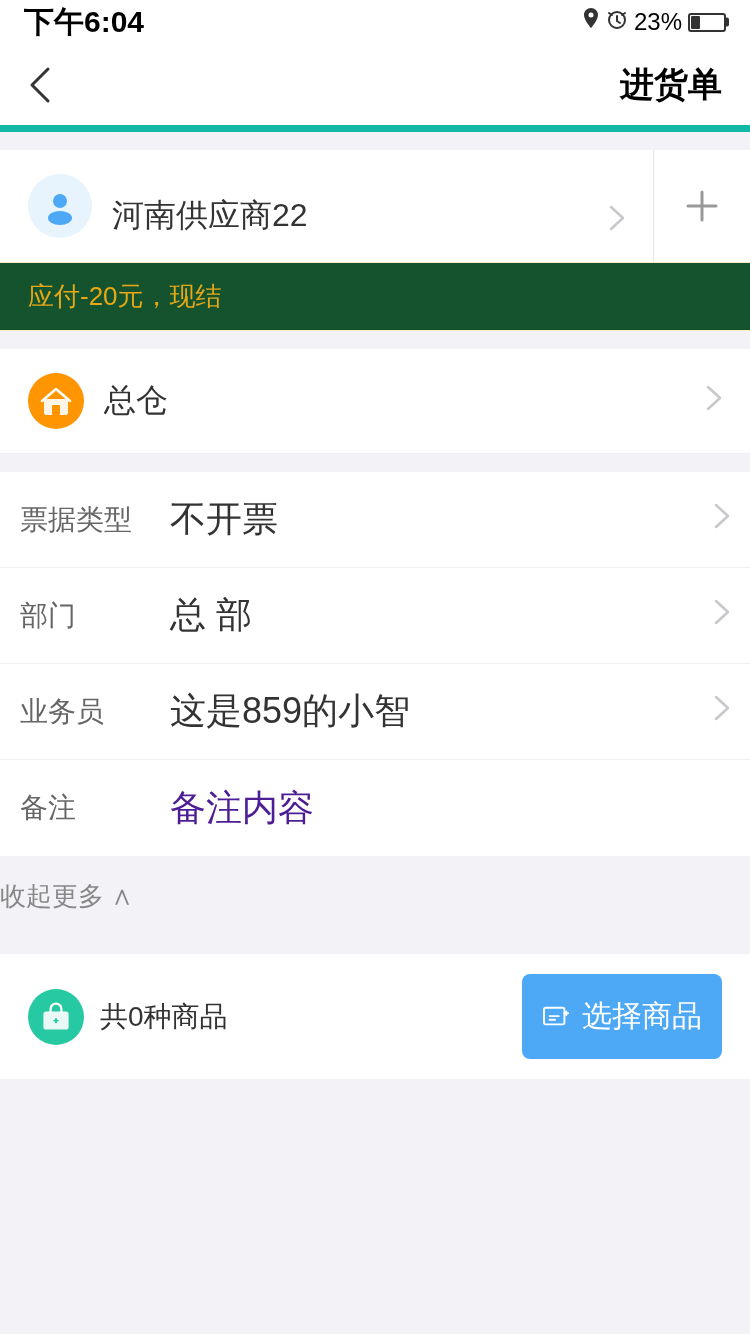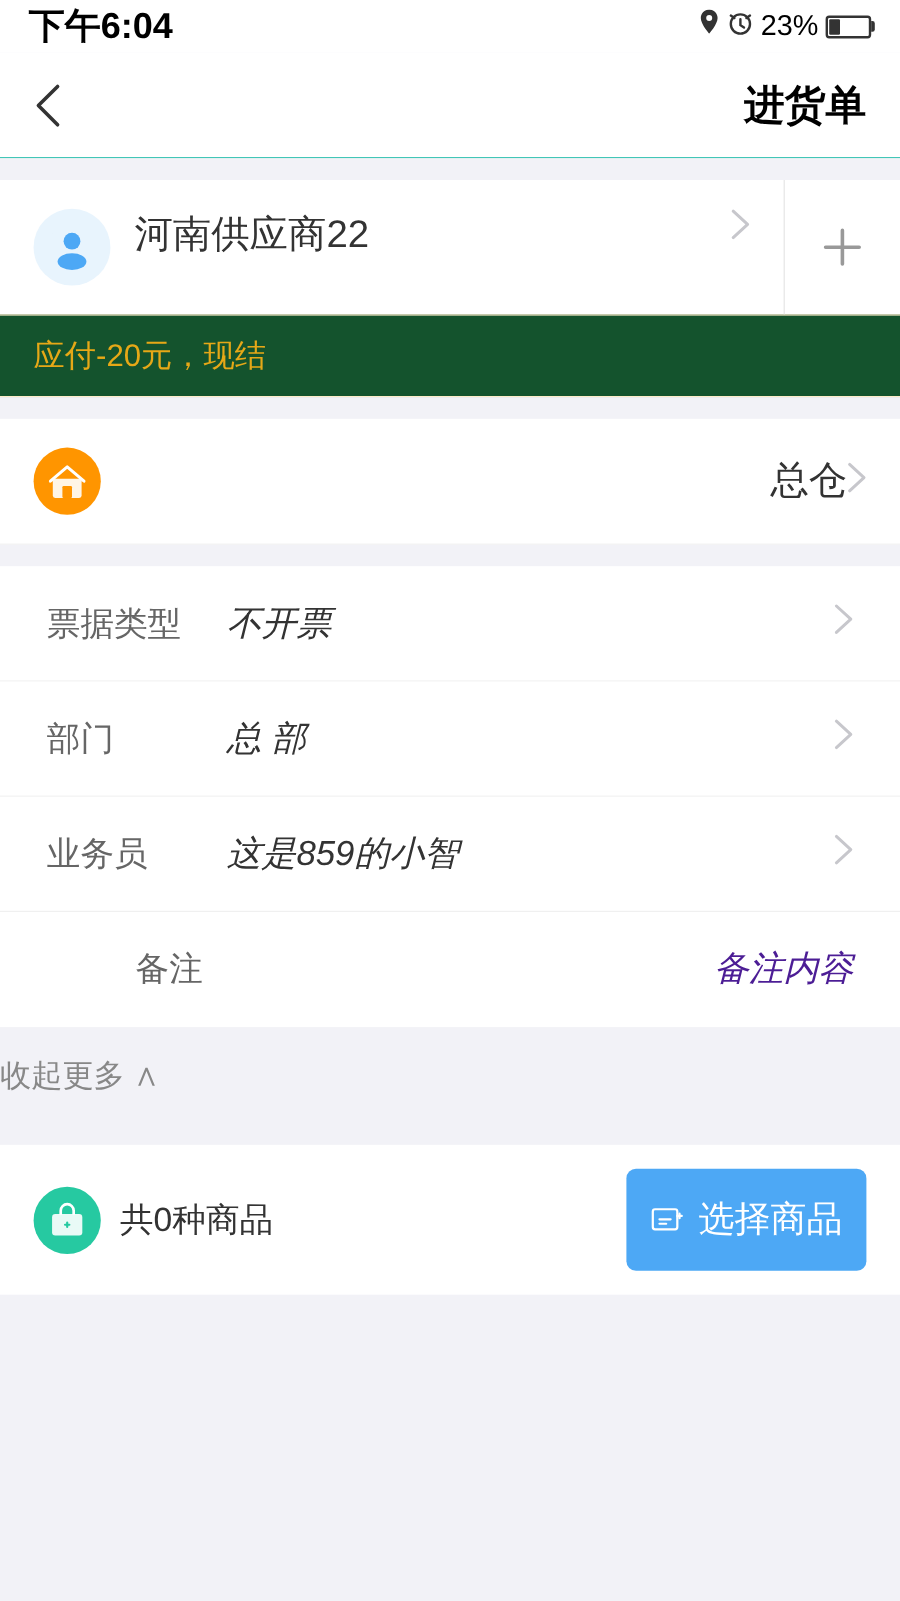--- a/index.html
+++ b/index.html
@@ -41,21 +41,21 @@
     }
 
     
     .nav-bar {
       display: flex;
       align-items: center;
       justify-content: space-between;
       background: #fff;
       height: 88px;
       padding: 0 28px;
-      border-bottom: 1px solid #14b8a6;
+      border-bottom: 7px solid #14b8a6;
     }
     .nav-back {
       font-size: 36px; color: #333; cursor: pointer;
       display: flex; align-items: center;
     }
     .nav-title {
       font-size: 34px; font-weight: 600; color: #000;
     }
     .nav-action {
       font-size: 30px; color: #333; font-weight: 400;
@@ -89,49 +89,49 @@
       font-size: 26px;
       color: #e6a817;
       border-top: 1px solid #fdecc8;
       border-bottom: 1px solid #fdecc8;
     }
 
     
     .form-row {
       display: flex;
       align-items: center;
-      padding: 0 39px;
+      padding: 0 20px;
       height: 96px;
       background: #fff;
       border-bottom: 1px solid #f0f0f0;
     }
-    .form-row:last-child { border-bottom: none; text-align: right; }
+    .form-row:last-child { border-bottom: none; }
 
     .warehouse-row {
       display: flex;
       align-items: center;
       padding: 24px 28px;
       background: #fff;
       border-bottom: 1px solid #f0f0f0;
     }
     .warehouse-icon {
       width: 56px; height: 56px; border-radius: 50%;
       background: #ff9500; display: flex; align-items: center;
       justify-content: center; margin-right: 20px; flex-shrink: 0;
     }
     .warehouse-icon svg { width: 32px; height: 32px; }
     .warehouse-name {
-      flex: 1; font-size: 32px; color: #333; text-align: right;
+      flex: 1; font-size: 32px; color: #333;
     }
 
     .field-label {
       font-size: 28px; color: #666; min-width: 130px;
     }
     .field-value {
-      flex: 1; font-size: 29px; color: #333; padding-left: 20px; font-style: italic;
+      flex: 1; font-size: 36px; color: #333; padding-left: 20px;
     }
     .field-value.placeholder {
       color: #4c1d95;
     }
 
     
     .collapse-row {
       display: flex; align-items: center;
       height: 80px; background: #f2f2f7;
       font-size: 26px; color: #888;
@@ -175,21 +175,21 @@
       padding-bottom: 0;
     }
 
     .row-with-add {
       display: flex;
       align-items: stretch;
     }
     .supplier-main {
       flex: 1;
       display: flex;
-      align-items: flex-start;
+      align-items: flex-end;
       padding: 24px 28px;
       border-right: 1px solid #e5e5e5;
     }
     .supplier-add {
       display: flex;
       align-items: center;
       padding: 0 30px;
       font-size: 44px; color: #999;
     }
   </style>

